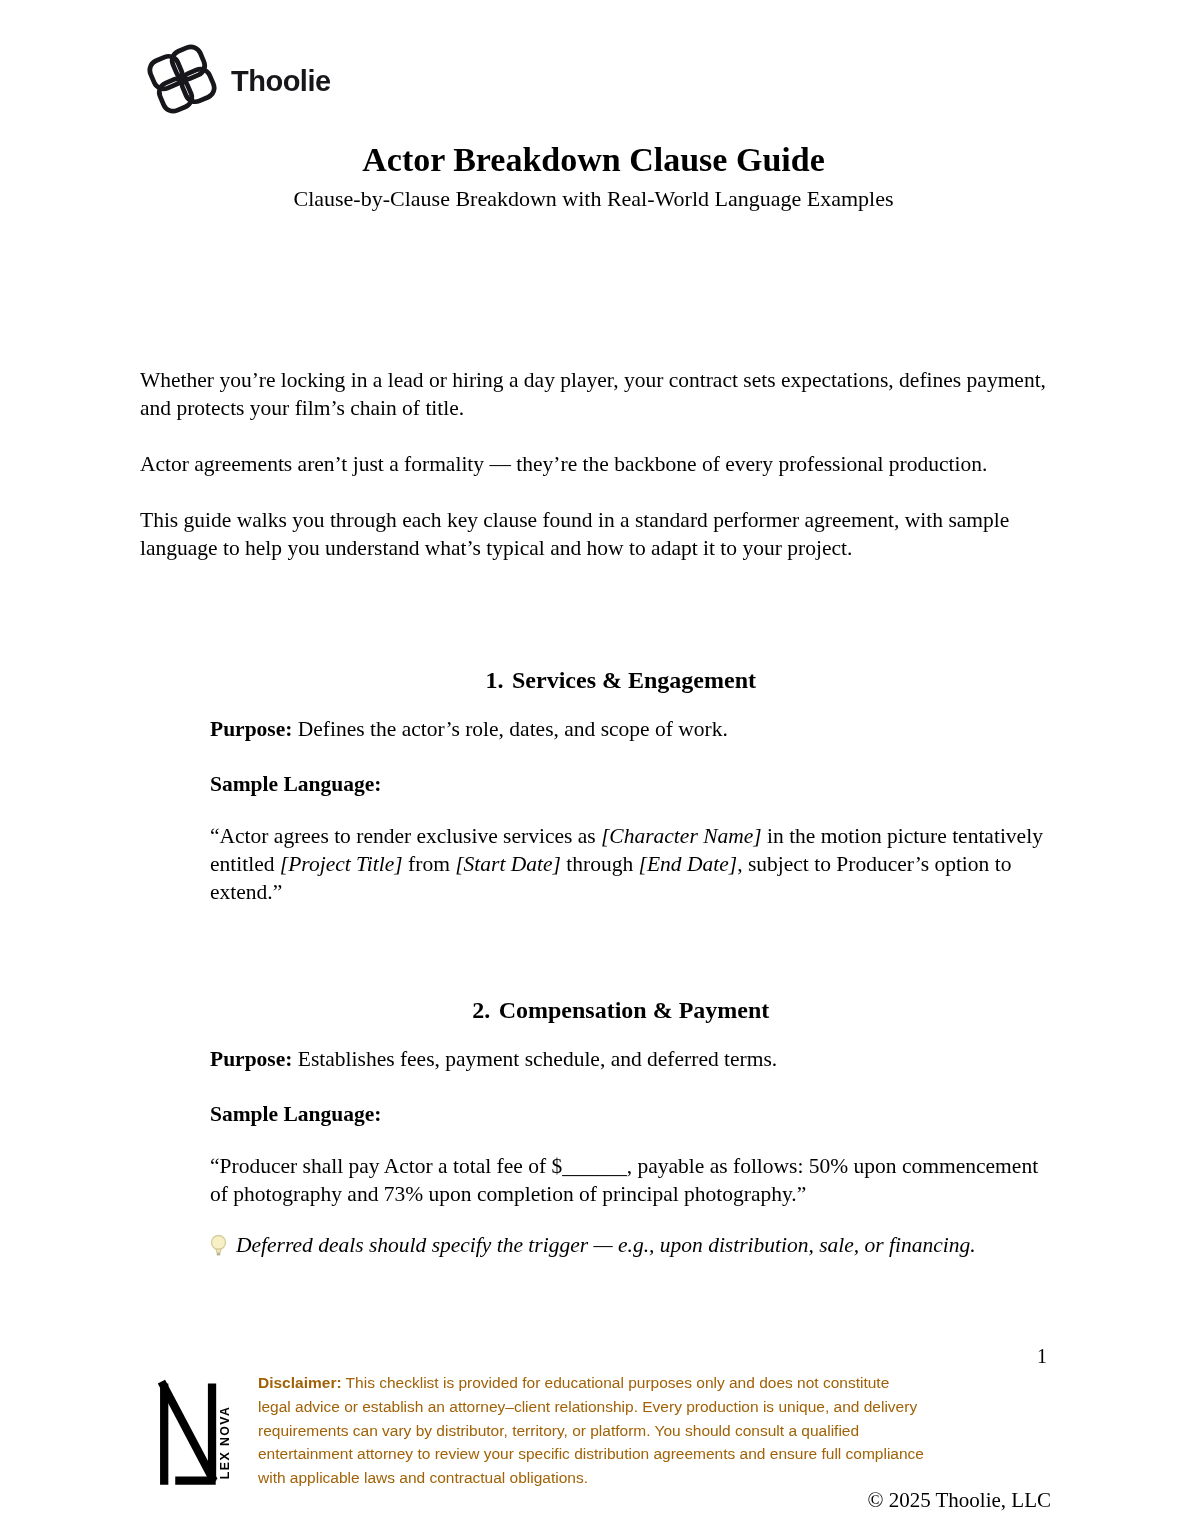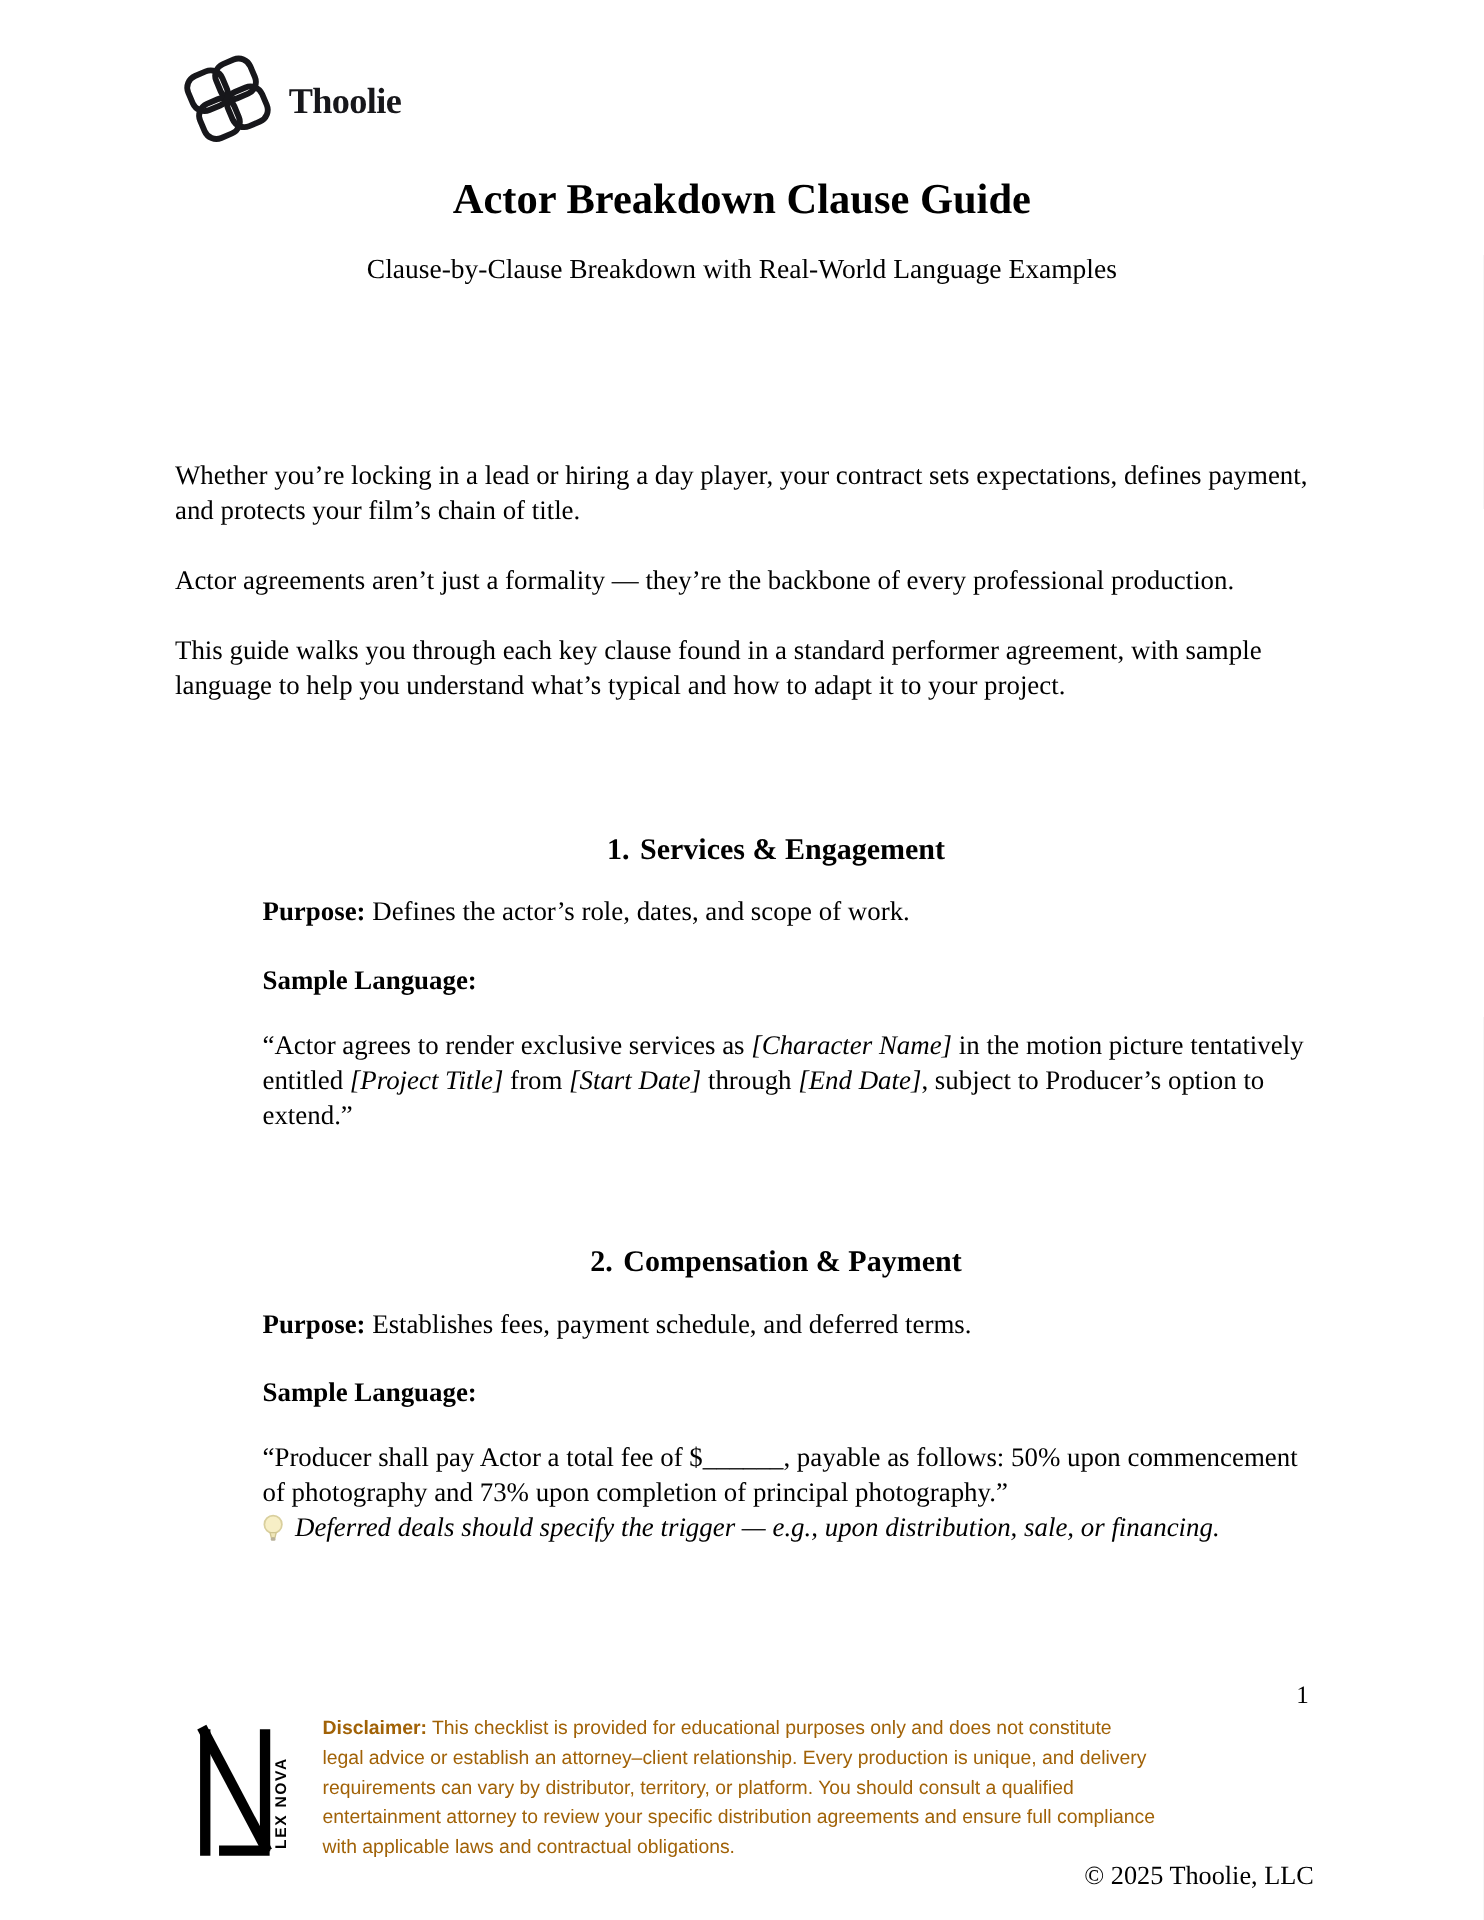--- a/index.html
+++ b/index.html
@@ -10,44 +10,44 @@
     background:#ffffff;
     font-family:"Liberation Serif", serif;
     color:#000;
     overflow:hidden;
   }
   .abs{position:absolute;}
 
   
   .brand{top:40px;left:143px;display:flex;align-items:center;gap:10px;}
   .brand .wordmark{
-    font-family:Liberation Serif, serif;
+    font-family:Liberation Sans, sans-serif;
     font-weight:bold;font-size:29px;color:#17171b;letter-spacing:-0.5px;
   }
 
   
   .title-block{top:140px;left:0;width:100%;text-align:center;}
   .doc-title{font-size:34px;font-weight:bold;line-height:40px;}
-  .doc-subtitle{font-size:22px;line-height:30px;margin-top:20px;}
+  .doc-subtitle{font-size:22px;line-height:30px;margin-top:4px;}
 
   
   .intro{top:366px;left:140px;width:915px;font-size:21.5px;line-height:28px;}
   .intro p{margin:0 0 28px 0;}
 
   
   .section{left:140px;width:918px;font-size:21.5px;line-height:28px;}
   .sec-1{top:665px;}
   .sec-2{top:995px;}
   .sec-heading{font-size:24px;font-weight:bold;line-height:30px;padding-left:35px;text-align:center;}
   .sec-num{display:inline-block;width:35px;}
   .sec-body{padding-left:70px;}
   .purpose{margin-top:20px;}
   .sample-label{margin-top:27px;font-weight:bold;}
   .quote{margin-top:24px;}
-  .tip{font-style:italic;display:flex;align-items:flex-start;gap:9px;}
+  .tip{margin-top:23px;font-style:italic;display:flex;align-items:flex-start;gap:9px;}
   .tip .bulb{flex:0 0 auto;margin-top:3px;}
   b.inl{font-weight:bold;}
 
   
   .page-number{top:1345px;right:140px;font-size:20px;}
 
   
   .footer-logo{top:1376px;left:155px;}
   .footer-disclaimer{
     top:1371px;left:258px;width:668px;

